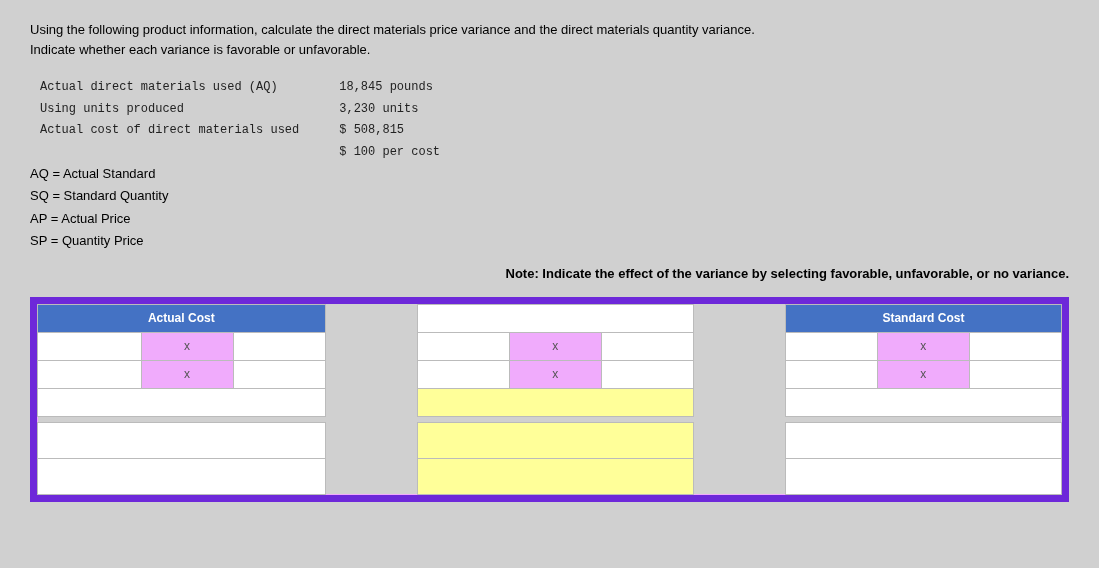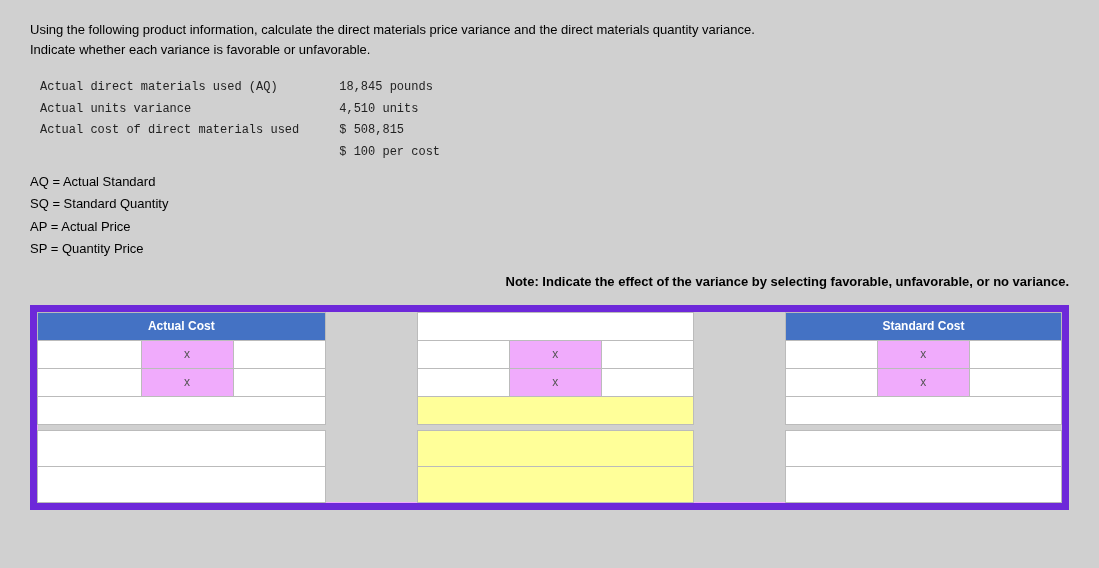--- a/index.html
+++ b/index.html
@@ -14,21 +14,21 @@
     }
     .instructions {
       font-size: 13px;
       line-height: 1.5;
       margin-bottom: 18px;
       max-width: 900px;
     }
     .info-table {
       display: flex;
       gap: 40px;
-      margin-bottom: 8px;
+      margin-bottom: 0;
       padding-left: 10px;
     }
     .info-labels {
       font-family: 'Courier New', monospace;
       font-size: 12px;
       line-height: 1.8;
       color: #222;
     }
     .info-values {
       font-family: 'Courier New', monospace;
@@ -94,26 +94,26 @@
 <body>
 
 <div class="instructions">
   <div>Using the following product information, calculate the direct materials price variance and the direct materials quantity variance.</div>
   <div>Indicate whether each variance is favorable or unfavorable.</div>
 </div>
 
 <div class="info-table">
   <div class="info-labels">
     <div>Actual direct materials used (AQ)</div>
-    <div>Actual units variance</div>
+    <div>Using units produced</div>
     <div>Actual cost of direct materials used</div>
   </div>
   <div class="info-values">
     <div>18,845 pounds</div>
-    <div>4,510 units</div>
+    <div>3,230 units</div>
     <div>$ 508,815</div>
     <div>$ 100 per cost</div>
   </div>
 </div>
 
 <div class="abbreviations">
   <div>AQ = Actual Standard</div>
   <div>SQ = Standard Quantity</div>
   <div>AP = Actual Price</div>
   <div>SP = Quantity Price</div>

